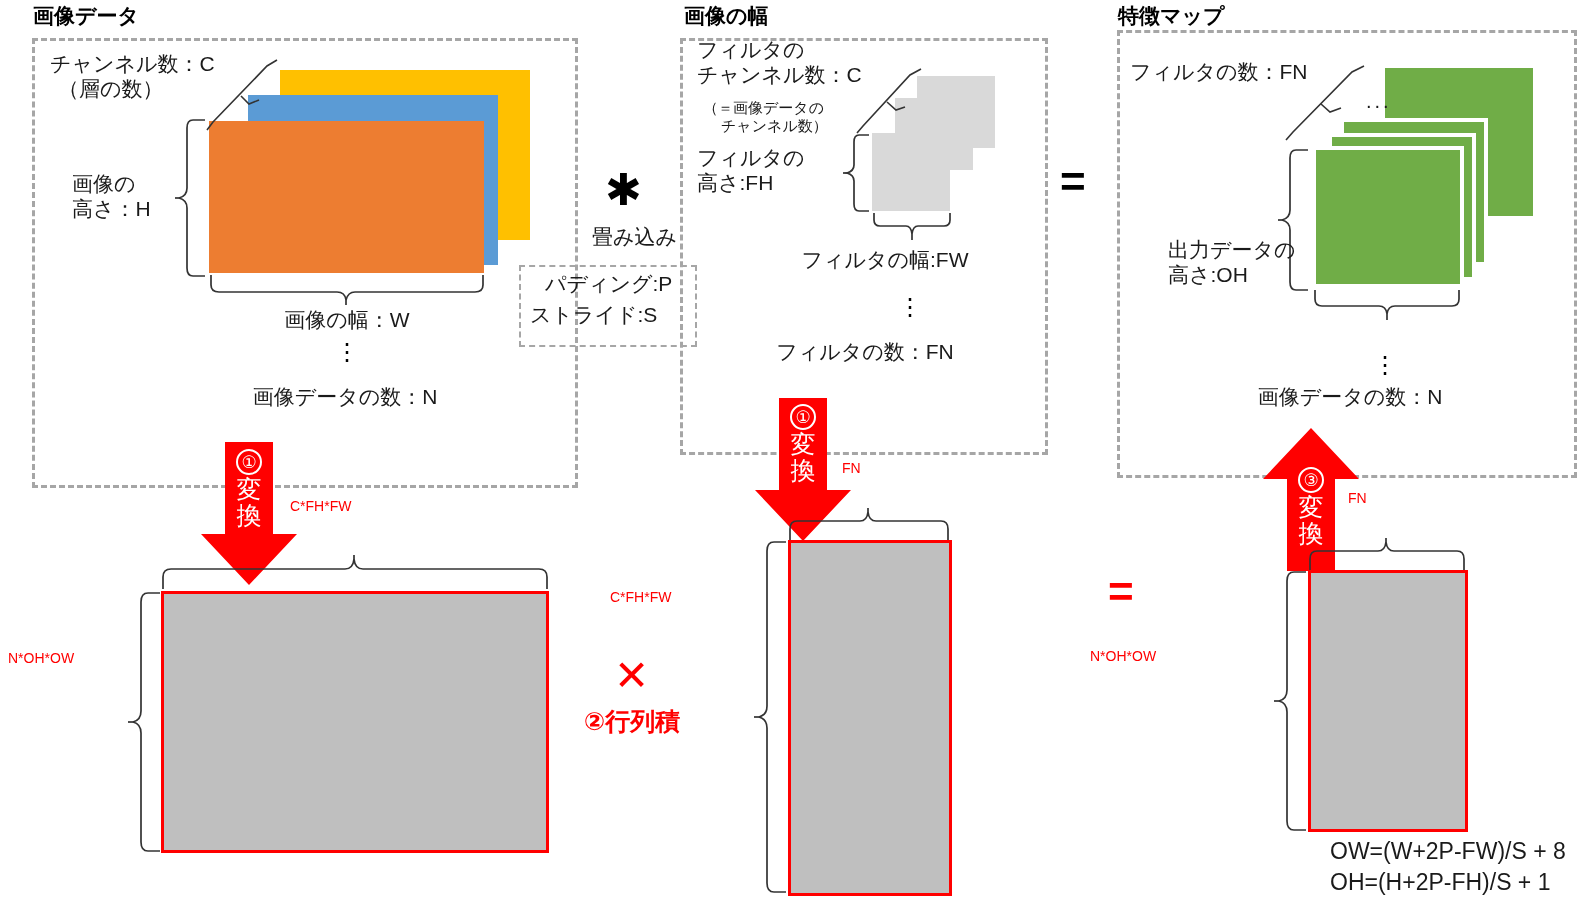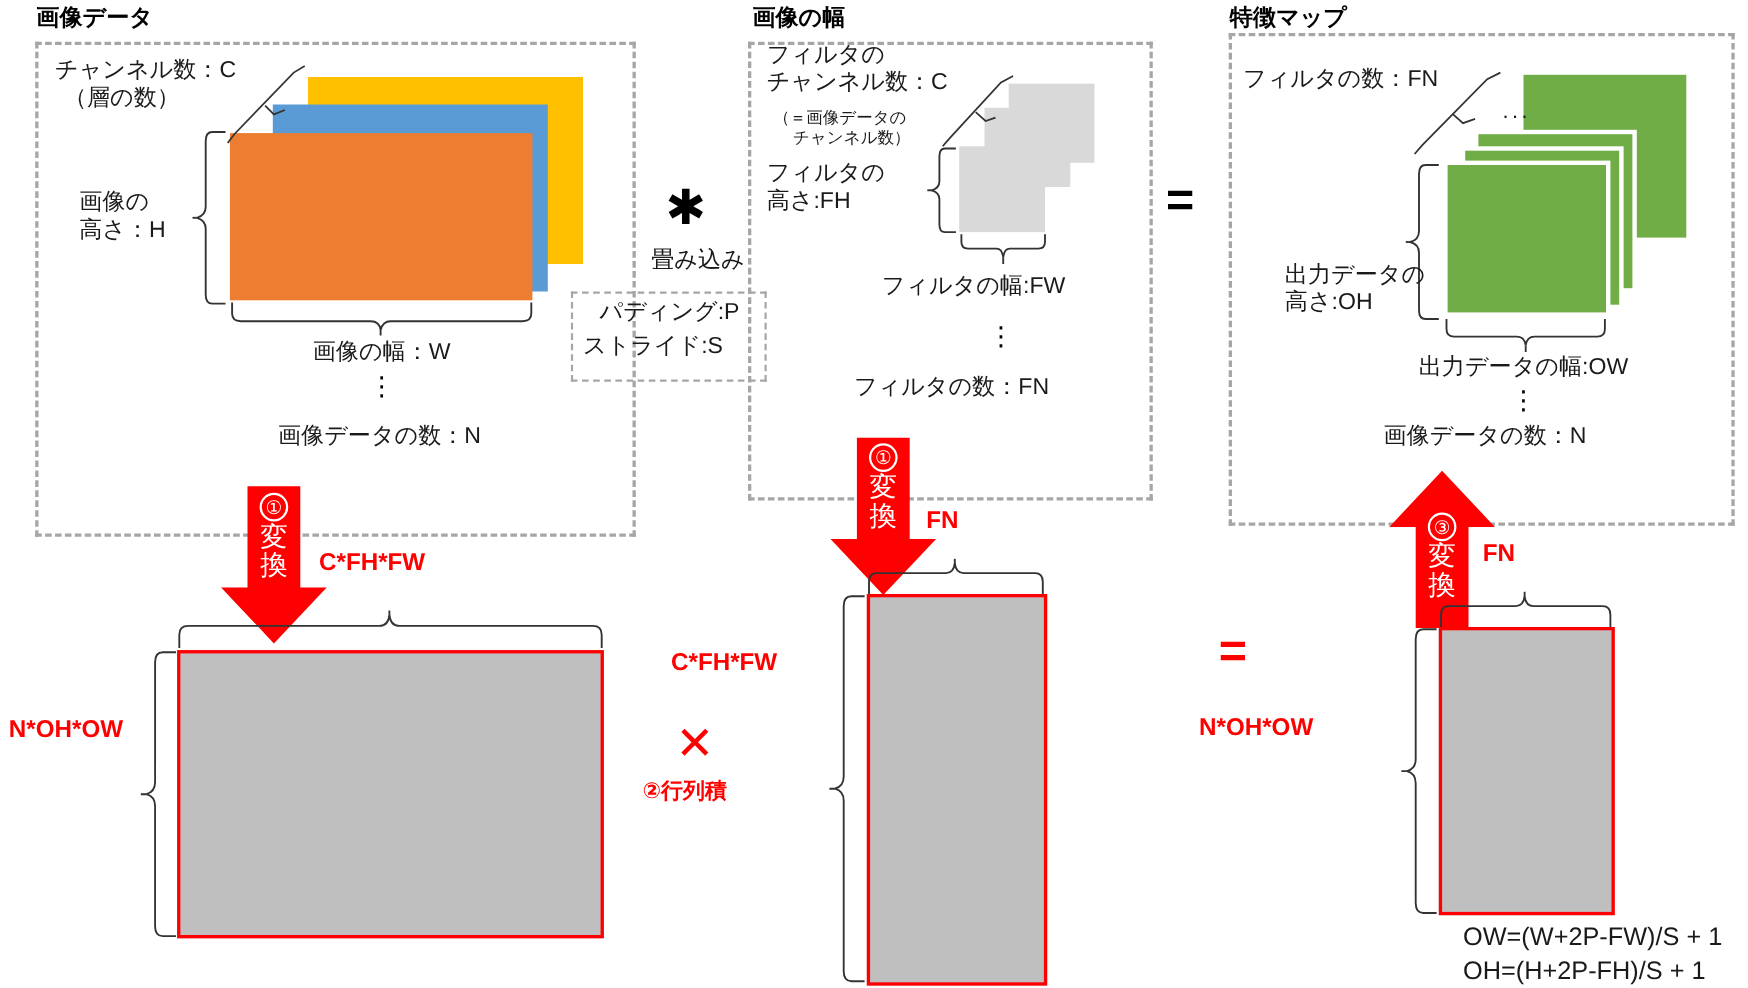--- a/index.html
+++ b/index.html
@@ -29,26 +29,26 @@
     position:absolute;
     font-size:21px;
     color:#1a1a1a;
     white-space:nowrap;
     line-height:1.18;
   }
   .lbl.small { font-size:15px; }
   .lbl.center { text-align:center; }
   .redlbl {
     position:absolute;
-    font-size:22px;
+    font-size:14px;
     color:#ff0000;
     white-space:nowrap;
-    font-weight:bold;
-  }
-  .redlbl.bold { font-weight:bold; font-size:20px; }
+    font-weight:normal;
+  }
+  .redlbl.bold { font-weight:bold; font-size:25px; }
   .plate { position:absolute; }
   .graymat {
     position:absolute;
     background:#bfbfbf;
     border:3px solid #ff0000;
     box-sizing:border-box;
   }
   .bigsym {
     position:absolute;
     font-size:44px;
@@ -218,21 +218,20 @@
   </svg>
   <div class="lbl" style="left:1168px; top:198px;margin-top:40px;">
     <span>出力データの</span><br>
     <span>高さ:OH</span>
   </div>
 
   <svg class="abs" style="left:1313px; top:290px;" width="150" height="32">
     <path d="M 2 0 L 2 9 Q 2 16 9 16 L 66 16 Q 73 16 74 24 Q 75 16 82 16 L 139 16 Q 146 16 146 9 L 146 0" fill="none" stroke="#333" stroke-width="1.7"></path>
     <path d="M 74 24 L 74 30" fill="none" stroke="#333" stroke-width="1.7"></path>
   </svg>
-  <div class="lbl center" style="left:1180px; top:322px; width:410px;">出力データの幅:OW</div>
 
   <div class="vdots" style="left:1310px; top:358px; width:150px;">⋮</div>
 
   <div class="lbl center" style="left:1130px; top:385px; width:440px;">画像データの数：N</div>
 
   <svg class="arrow" style="left:200px; top:442px;" width="98" height="145">
     <path d="M 25 0 L 73 0 L 73 92 L 97 92 L 49 143 L 1 92 L 25 92 Z" fill="#FF0000"></path>
   </svg>
   <div class="abs" style="left:200px; top:447px; width:98px;">
     <div class="arrowtext" style="position:static;">
@@ -305,17 +304,17 @@
 
   <div class="redlbl" style="left:1090px; top:648px;">N*OH*OW</div>
   <svg class="abs" style="left:1274px; top:570px;" width="34" height="262">
     <path d="M 32 2 L 20 2 Q 13 2 13 11 L 13 120 Q 13 129 5 131 Q 13 133 13 142 L 13 251 Q 13 260 20 260 L 32 260" fill="none" stroke="#333" stroke-width="1.7"></path>
     <path d="M 5 131 L 0 131" fill="none" stroke="#333" stroke-width="1.7"></path>
   </svg>
 
   <div class="graymat" style="left:1308px; top:570px; width:160px; height:262px;"></div>
 
   <div class="formula" style="left:1330px; top:836px;">
-    <div>OW=(W+2P-FW)/S + 1</div>
+    <div>OW=(W+2P-FW)/S + 8</div>
     <div>OH=(H+2P-FH)/S + 1</div>
   </div>
 
 </div>
 
 </body></html>

